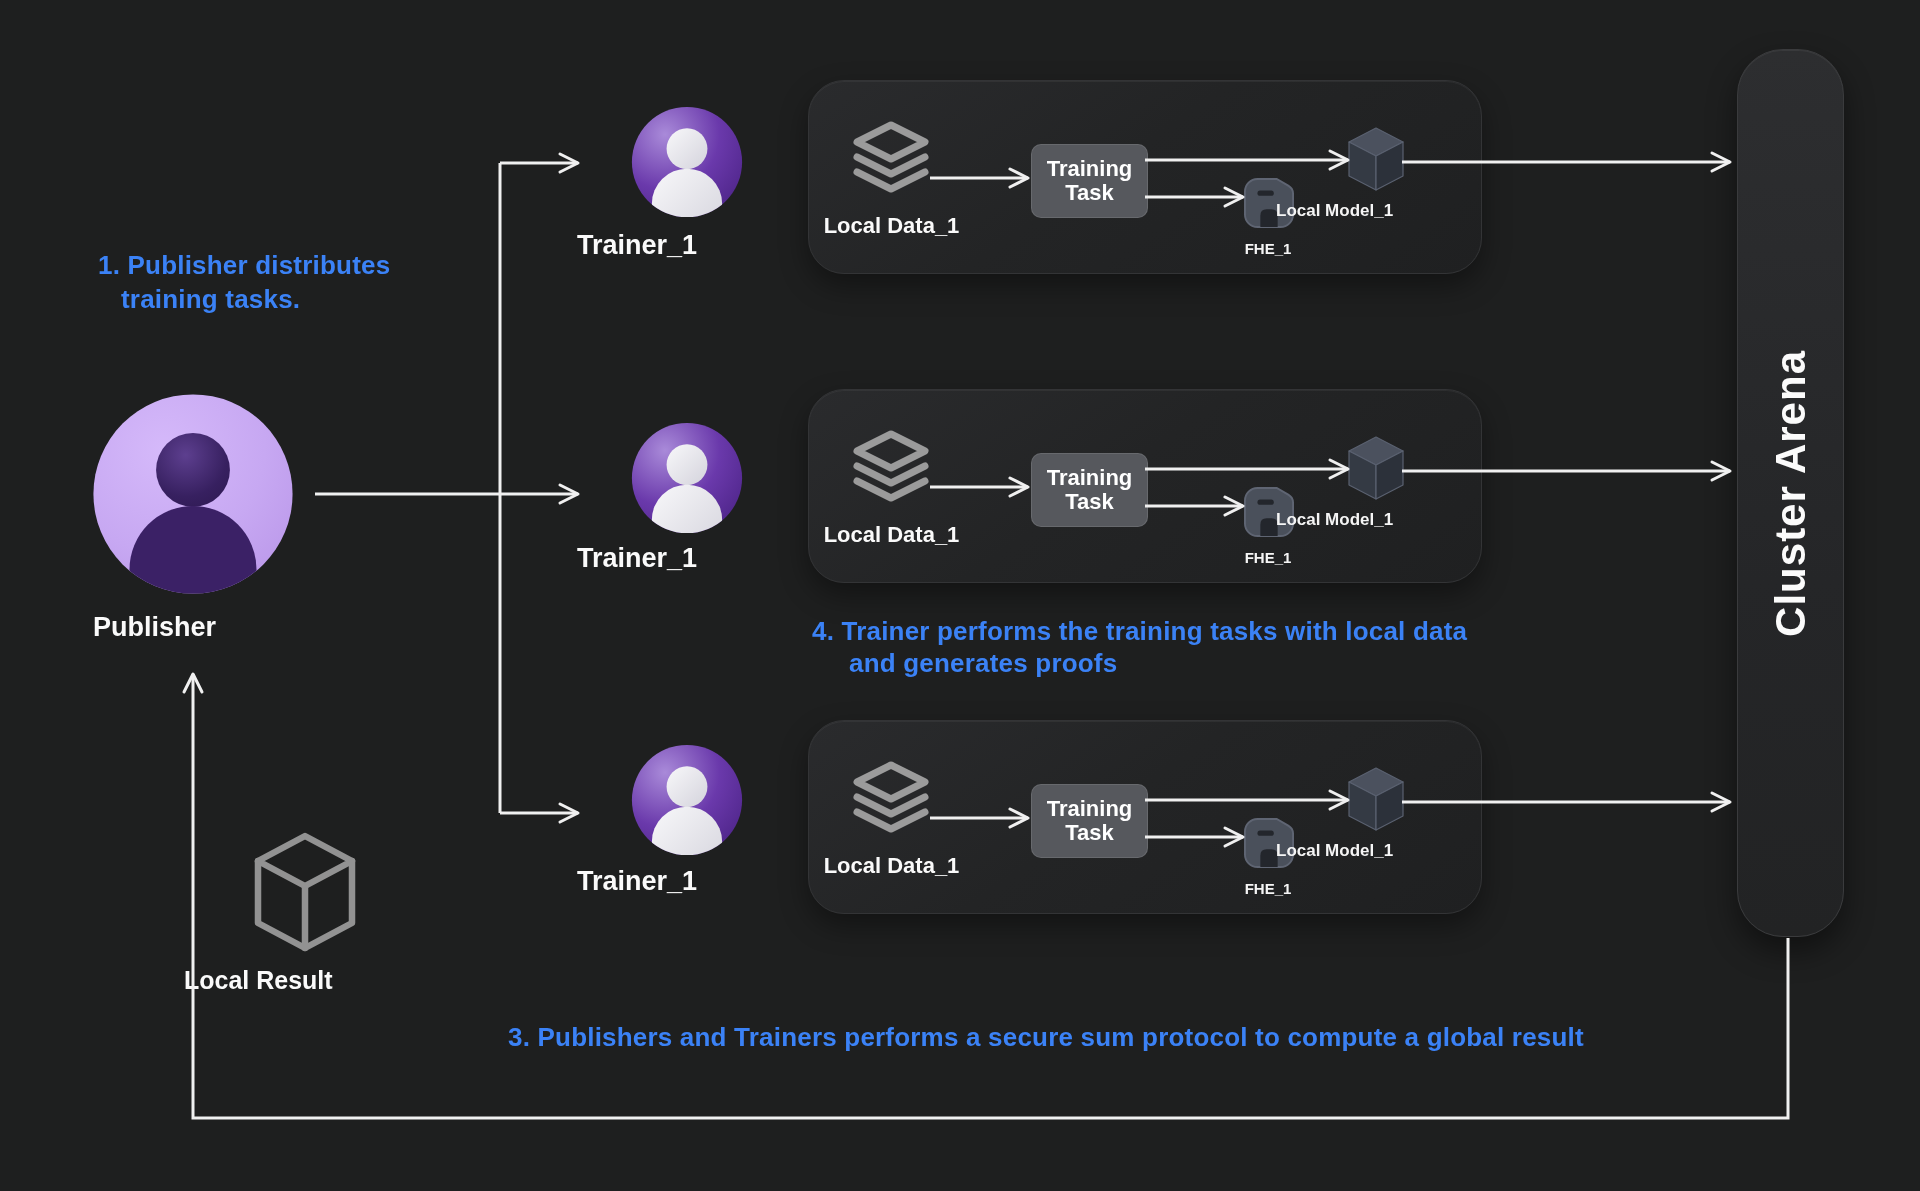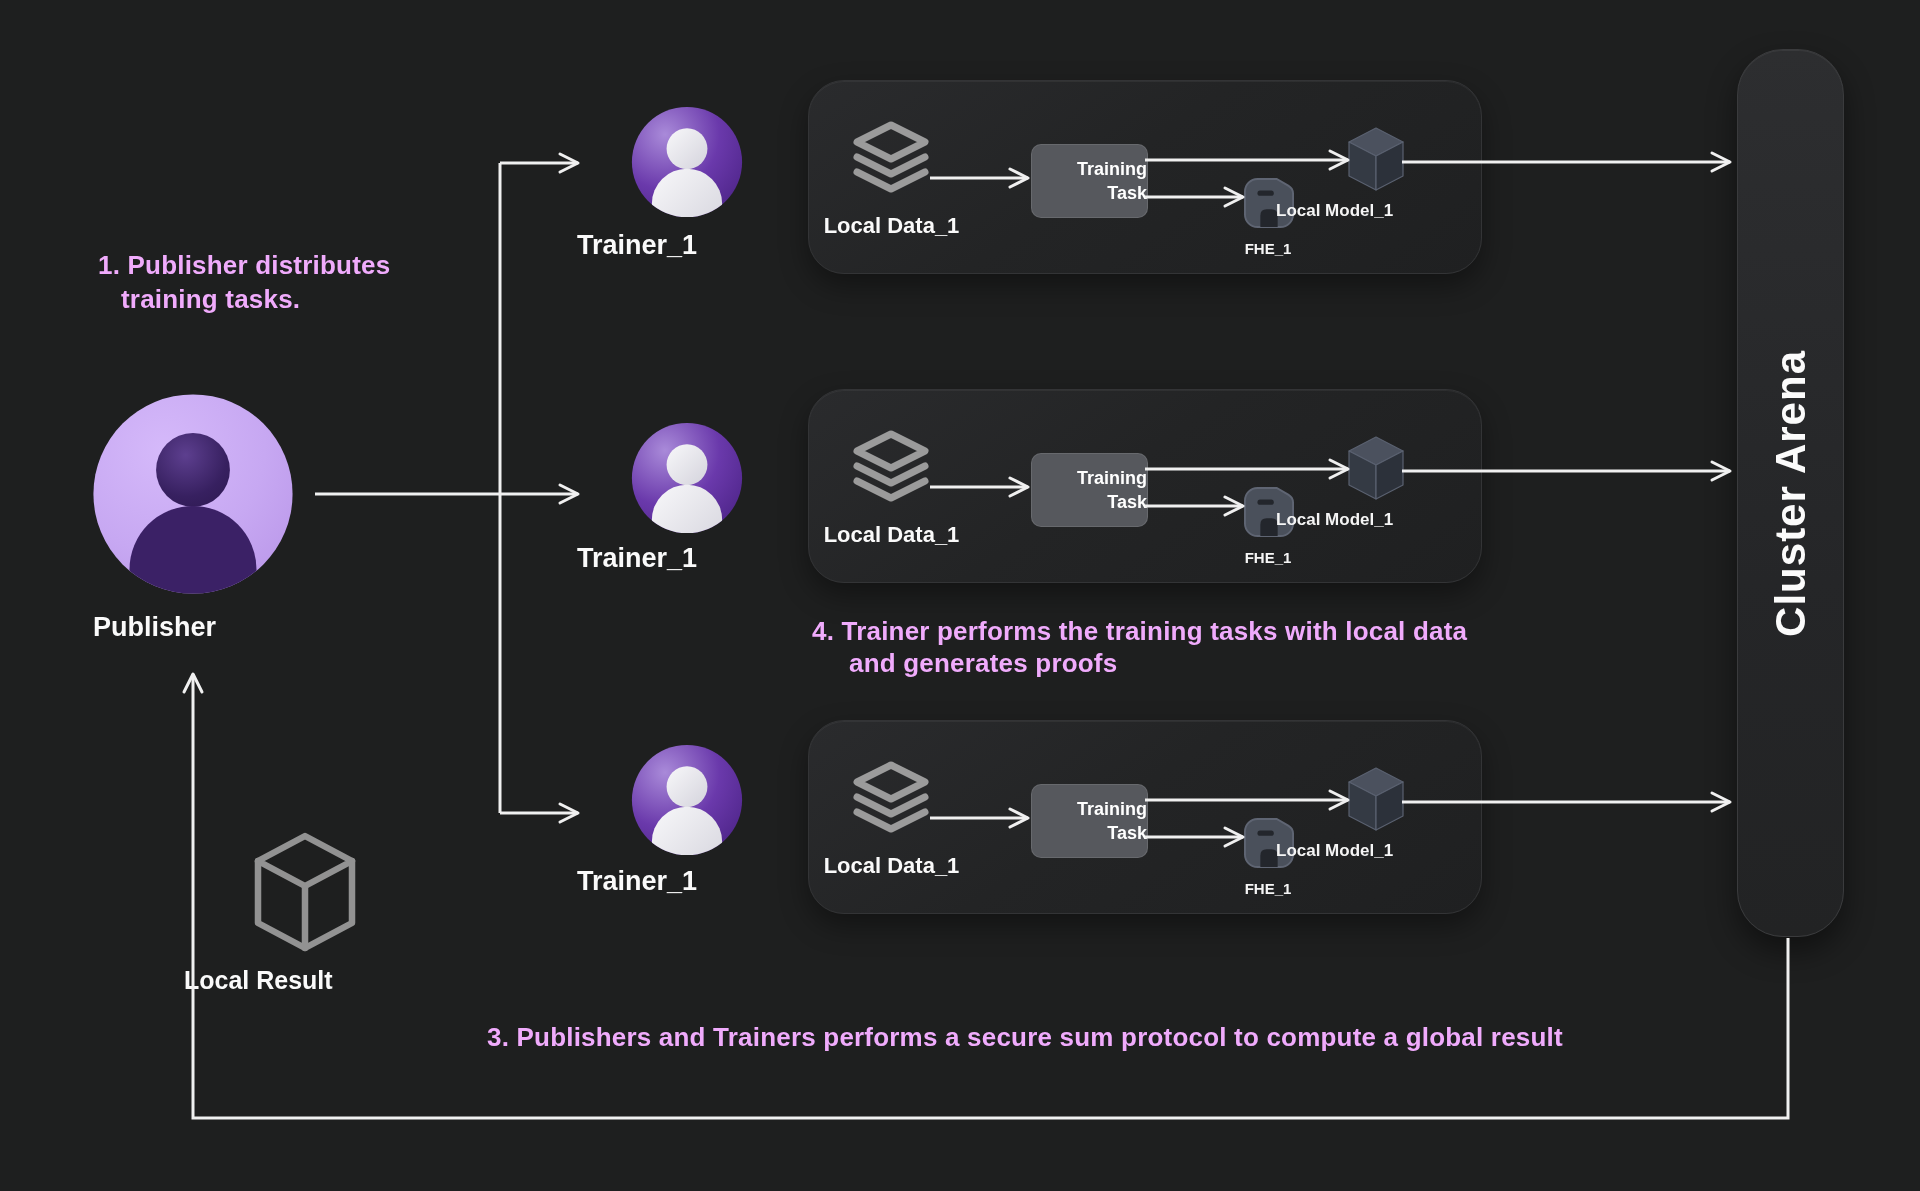--- a/index.html
+++ b/index.html
@@ -4,34 +4,34 @@
 <style>
   html,body{margin:0;padding:0;background:#1e1f1f;}
   body{font-family:"Liberation Sans","DejaVu Sans",sans-serif;color:#f5f5f5;}
   #stage{position:relative;width:1920px;height:1191px;background:#1e1f1f;overflow:hidden;}
   .abs{position:absolute;}
   svg{display:block;}
   
   #flow{position:absolute;left:0;top:0;width:1920px;height:1191px;pointer-events:none;z-index:30;}
   .flow-line{stroke:var(--arrow,#f0f0f0);stroke-width:3;fill:none;}
   
-  .step{font-size:26px;font-weight:700;color:#f0abfc;letter-spacing:.2px;white-space:nowrap;z-index:20;}
+  .step{font-size:26px;font-weight:700;color:#3b82f6;letter-spacing:.2px;white-space:nowrap;z-index:20;}
   
   .name-label{font-size:27px;font-weight:700;color:#fafafa;text-align:left;white-space:nowrap;z-index:20;}
   
   .panel{position:absolute;left:808px;width:672px;height:192px;border-radius:36px;
          background:linear-gradient(145deg,#2a2b2d 0%,#232425 45%,#1f2021 100%);
          border:1px solid #333436;box-shadow:0 12px 28px rgba(0,0,0,.38), inset 0 1px 0 rgba(255,255,255,.05);
          z-index:10;}
   .data-label{position:absolute;left:-10px;top:132px;width:185px;text-align:center;
               font-size:22px;font-weight:700;color:#fafafa;}
   .task-box{position:absolute;left:222px;top:63px;width:115px;height:72px;border-radius:10px;
             background:var(--task-box,#56585d);border:1px solid rgba(255,255,255,.10);
-            display:flex;flex-direction:column;align-items:flex-end;justify-content:center;
-            font-size:18px;font-weight:700;line-height:24px;color:#ffffff;}
+            display:flex;flex-direction:column;align-items:center;justify-content:center;
+            font-size:22px;font-weight:700;line-height:24px;color:#ffffff;}
   .fhe-label{position:absolute;left:389px;top:159px;width:140px;text-align:center;
              font-size:15px;font-weight:700;color:#f5f5f5;}
   .model-label{position:absolute;left:467px;top:120px;width:200px;text-align:left;
                font-size:17px;font-weight:700;color:#f5f5f5;}
   .icon{position:absolute;}
   
   #cluster-bar{position:absolute;left:1737px;top:49px;width:105px;height:886px;border-radius:46px;
                background:linear-gradient(180deg,#2d2e30 0%,#252628 60%,#222324 100%);
                border:1px solid #3a3b3d;box-shadow:0 14px 30px rgba(0,0,0,.45), inset 0 1px 0 rgba(255,255,255,.06);
                display:flex;align-items:center;justify-content:center;z-index:10;}
@@ -195,21 +195,21 @@
 
   <div id="cluster-bar">
     <span class="vert">Cluster Arena</span>
   </div>
 
   <svg class="abs" style="left:253px;top:832px;z-index:20;" width="104" height="122">
       <use href="#wire-cube-sym" width="104" height="122"></use>
     </svg>
   <div class="abs name-label" style="left:184px;top:966px;width:240px;font-size:25px;">Local Result</div>
 
-  <div class="abs step" style="left:487px;top:1022px;">3. Publishers and Trainers performs a secure sum protocol to compute a global result</div>
+  <div class="abs step" style="left:508px;top:1022px;">3. Publishers and Trainers performs a secure sum protocol to compute a global result</div>
 
   <svg id="flow">
     <defs>
       <marker id="head" markerUnits="userSpaceOnUse" markerWidth="26" markerHeight="26" refX="21" refY="12" orient="auto">
         <path d="M3,3 L21,12 L3,21" fill="none" stroke="#f0f0f0" stroke-width="3" stroke-linecap="round" stroke-linejoin="round"></path>
       </marker>
     </defs>
 
     <line class="flow-line" x1="315" y1="494" x2="578" y2="494" marker-end="url(#head)"></line>
     <line class="flow-line" x1="500" y1="163" x2="500" y2="813"></line>

